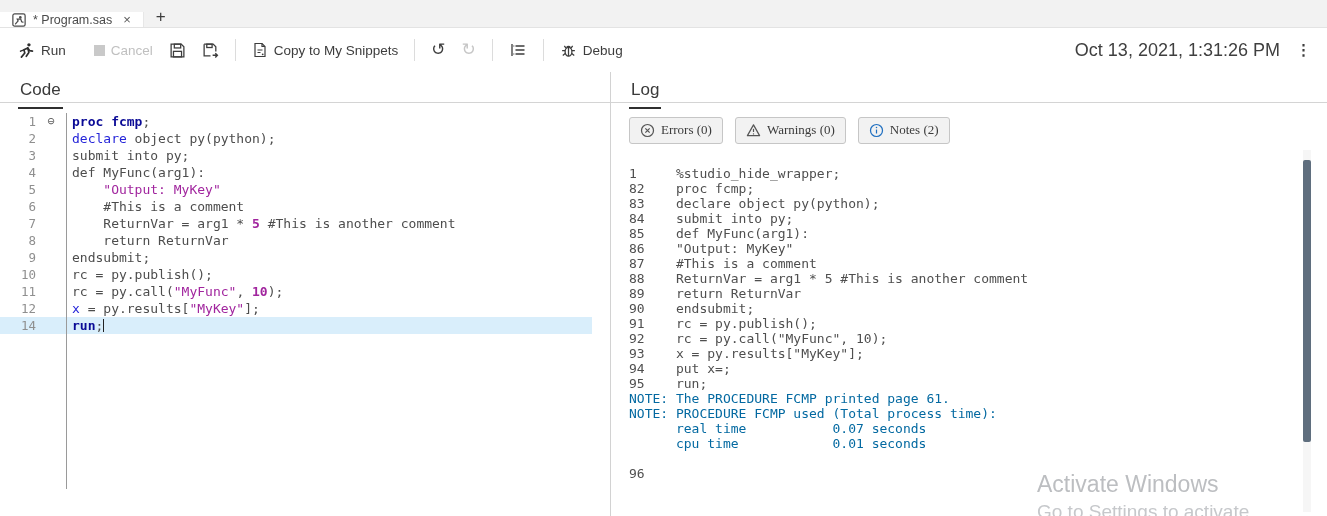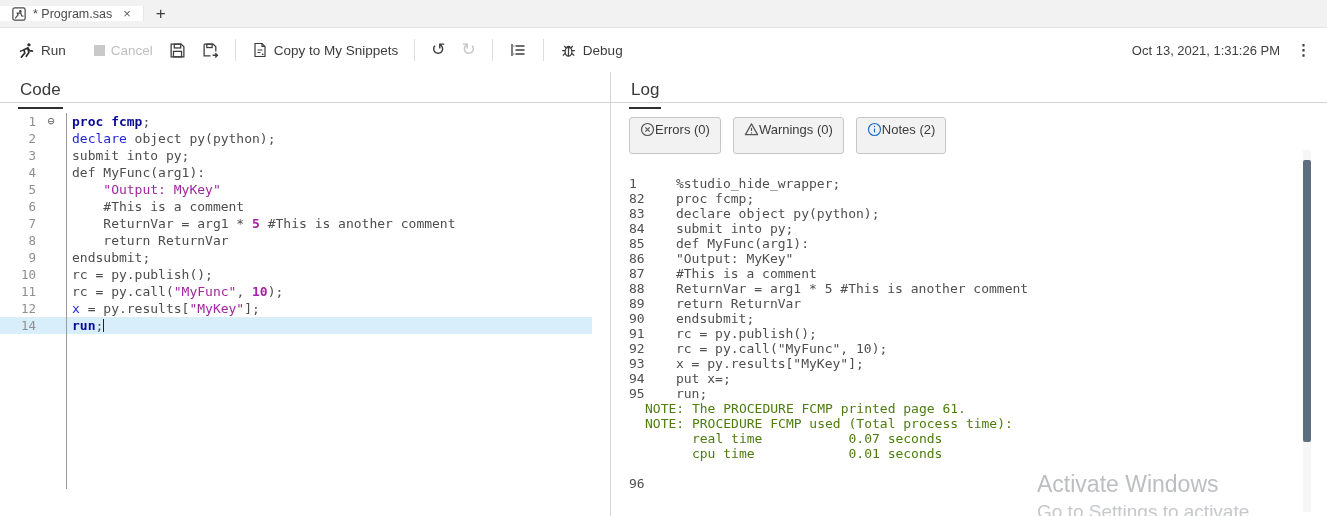--- a/index.html
+++ b/index.html
@@ -4,41 +4,41 @@
 <style>
   * { box-sizing: border-box; }
   html,body { margin:0; padding:0; }
   body {
     width:1327px; height:516px; position:relative; overflow:hidden;
     background:#ffffff; font-family:"Liberation Sans", sans-serif;
   }
 
   
   .tabbar { height:28px; background:#f2f2f2; border-bottom:1px solid #e3e3e3;
-            display:flex; align-items:center; }
+            display:flex; align-items:flex-end; }
   .doc-tab { display:flex; align-items:center; gap:7px; background:#ffffff;
              padding:0 12px 0 12px; font-size:12.5px; color:#4a4a4a;
              border-right:1px solid #e7e7e7; }
   .tab-close { color:#5a5a5a; font-size:13px; margin-left:4px; cursor:pointer; }
   .new-tab { width:34px; display:flex; align-items:center; justify-content:center;
              font-size:17px; color:#3c3c3c; cursor:pointer; }
 
   
   .toolbar { height:44px; display:flex; align-items:center; padding:0 12px 0 18px; }
   .tb-group { display:flex; align-items:center; gap:16px; }
   .tb-item { display:flex; align-items:center; gap:6px; font-size:13.5px;
              color:#3d3d3d; cursor:pointer; white-space:nowrap; }
   .tb-item.disabled { color:#c0c0c0; cursor:default;margin-left:12px; }
   .tb-sep { width:1px; height:22px; background:#dcdcdc; }
   .tb-icon { display:flex; align-items:center; cursor:pointer; }
   .stop-sq { width:11px; height:11px; background:#c9c9c9; display:inline-block; }
   .glyph-undo { font-size:17px; color:#3d3d3d; line-height:16px; }
   .glyph-redo { font-size:17px; color:#c6c6c6; line-height:16px; }
   .tb-right { margin-left:auto; display:flex; align-items:center; gap:12px; }
-  .timestamp { font-size:13px; color:#3f3f3f; }
+  .timestamp { font-size:18px; color:#3f3f3f; }
   .kebab { font-size:15px; font-weight:bold; color:#3d3d3d; cursor:pointer; padding:0 4px; }
 
   
   .panels { display:flex; height:444px; }
   .panel-header { height:31px; border-bottom:1px solid #d4d4d4; }
   .panel-tab { display:inline-block; margin-left:18px; font-size:17px; color:#3a3a3a;
                padding:8px 2px 7px; border-bottom:2px solid #2f2f2f; cursor:pointer; }
 
   .code-panel { width:610px; display:flex; flex-direction:column; }
   .editor { position:relative; flex:1; padding-top:10px; }
@@ -51,28 +51,28 @@
   .code-text { padding-left:10px; white-space:pre; }
   .tk-pln { color:#4d4d4d; }
   .tk-kw  { color:#0a0a96; font-weight:bold; }
   .tk-kw2 { color:#2525d9; }
   .tk-str { color:#a1259e; }
   .tk-num { color:#a1259e; font-weight:bold; }
   .caret { display:inline-block; width:1px; height:13px; background:#222; vertical-align:-2px; }
 
   .log-panel { flex:1; border-left:1px solid #d2d2d2; position:relative; }
   .log-toolbar { display:flex; gap:12px; margin:14px 0 0 18px; }
-  .log-btn { display:flex; align-items:center; background:#f2f2f2;
-             border:1px solid #c6c6c6; border-radius:3px; padding:4px 10px 16px;
-             font-size:13px; color:#3b3b3b; cursor:pointer; }
+  .log-btn { display:flex; align-items:center; gap:6px; background:#f2f2f2;
+             border:1px solid #c6c6c6; border-radius:3px; padding:4px 10px 5px;
+             font-size:13px; color:#3b3b3b; cursor:pointer;font-family:Liberation Serif, serif; }
   .log-content { margin:22px 0 0 18px; font-family:"DejaVu Sans Mono", monospace;
                  font-size:13px; line-height:15px; }
   .log-line { white-space:pre; height:15px; }
   .log-line.pln { color:#4f4f4f; }
-  .log-line.note { color:#4d7c0f;margin-left:16px; }
+  .log-line.note { color:#0369a1; }
 
   .log-scroll { position:absolute; top:78px; right:16px; width:8px; bottom:4px; background:#f6f6f6; }
   .log-scroll .thumb { position:absolute; top:10px; left:0; width:8px; height:282px;
                        background:#5f6e7e; border-radius:2px; }
 
   .watermark { position:absolute; left:1037px; top:471px; pointer-events:none; }
   .wm-title { font-size:23px; color:#bcbec1; }
   .wm-sub { font-size:19px; color:#c6c8cb; margin-top:3px; }
 
   svg.ic { display:block; }

